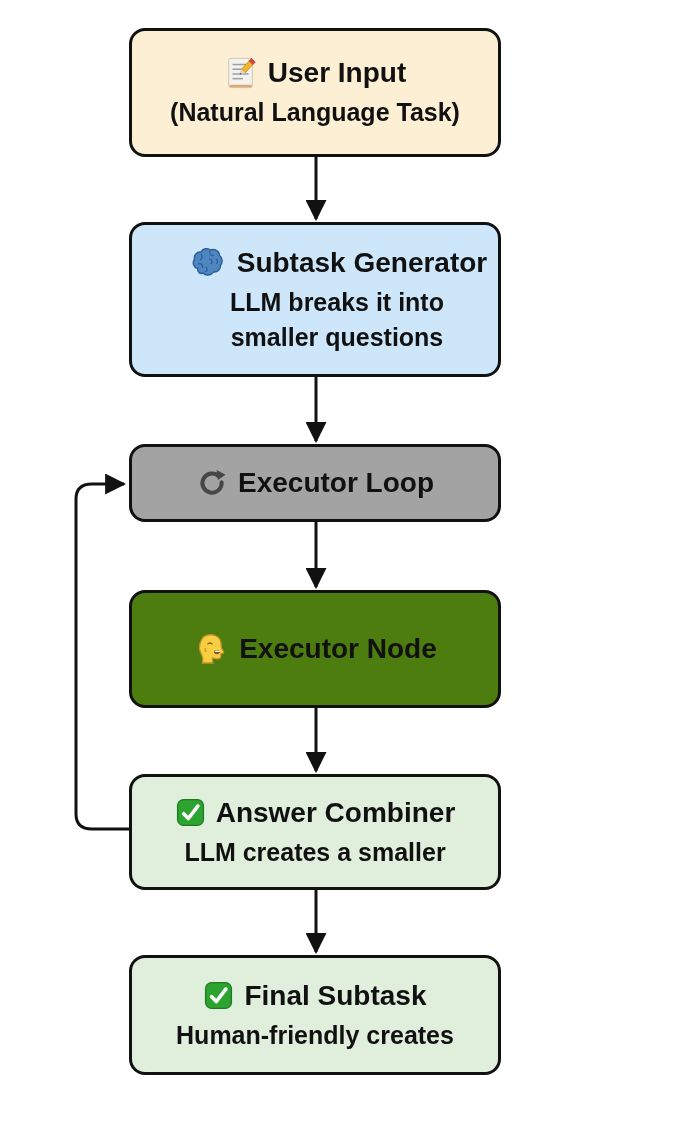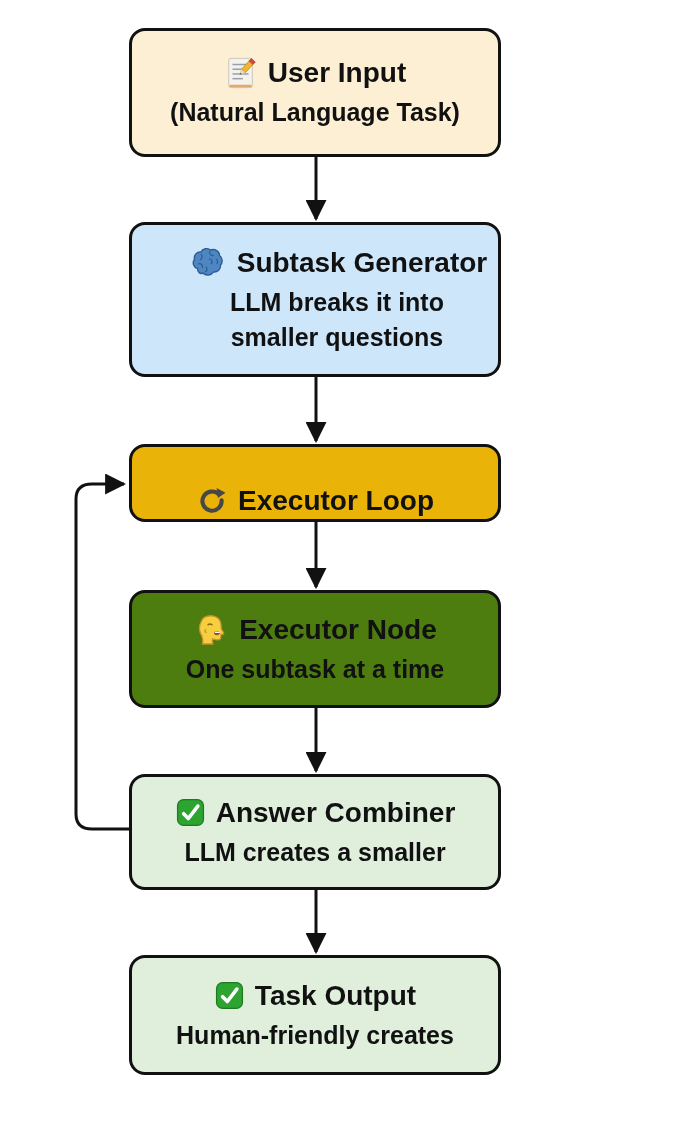--- a/index.html
+++ b/index.html
@@ -92,59 +92,58 @@
         <path d="M20,14 C23,14 24,17 22,19" fill="none" stroke="#2C5E94" stroke-width="1.2"></path>
         <path d="M17,22 C19,24 18,26.5 16,27" fill="none" stroke="#2C5E94" stroke-width="1.2"></path>
         <path d="M27,14 C29,15 29,18 27.5,19" fill="none" stroke="#2C5E94" stroke-width="1.2"></path>
       </svg>
       <span class="node-title">Subtask Generator</span>
     </div>
     <div class="node-sub">LLM breaks it into
 smaller questions</div>
   </div>
 
-  <div class="node n3" style="background-color: #eab308; justify-content: flex-end;">
+  <div class="node n3" style="background-color: #a3a3a3;">
     <div class="title-row">
       <svg class="ico" width="32" height="32" viewBox="0 0 36 36">
         <path d="M25.6,10.4 A10.8,10.8 0 1 0 28.8,17.2" fill="none" stroke="#474747" stroke-width="4.6" stroke-linecap="round"></path>
         <polygon points="23.2,3.4 33.2,8.6 24.6,14.6" fill="#474747"></polygon>
       </svg>
       <span class="node-title">Executor Loop</span>
     </div>
   </div>
 
   <div class="node n4" style="background-color: #4d7c0f;">
     <div class="title-row">
       <svg class="ico" width="36" height="36" viewBox="0 0 36 36">
         <path d="M11,5.5 C17,2 25.5,4 27.5,10 C28.5,13 28,15.5 28.5,17 L30.5,20.5 C31,21.5 30.5,22.3 29.4,22.3 L28,22.3 C28,24 28,25.6 27.5,26.6 C26.8,27.9 25,28.1 23,27.7 L19.5,27.1 C19.2,28.6 19.3,30.2 19.8,32 L9.5,32 C10,29 10,26.5 8.8,24 C6.5,20 5.5,14.5 8,10 C8.8,8.2 9.7,6.5 11,5.5 Z" fill="#F6CE3F" stroke="#C2912E" stroke-width="1.3"></path>
         <path d="M15,12.8 C16.2,11.8 17.8,11.8 19,12.8" fill="none" stroke="#8A6516" stroke-width="1.4" stroke-linecap="round"></path>
         <path d="M13,17.6 C11.4,17.8 11.6,20.6 13.6,20.4" fill="none" stroke="#C2912E" stroke-width="1.2"></path>
         <path d="M21.8,19.8 C23.8,19.2 26.2,19.6 26.8,21 C26,23 22.8,23.4 21.6,21.9 Z" fill="#8A4A1E" stroke="#8A4A1E" stroke-width="0.8"></path>
         <path d="M22.4,20.2 L26.2,20.4" stroke="#FFFFFF" stroke-width="1.4" stroke-linecap="round"></path>
       </svg>
       <span class="node-title">Executor Node</span>
     </div>
-    <div class="node-sub">One subtask at a time</div>
   </div>
 
   <div class="node n5" style="background-color: rgb(223, 239, 220);">
     <div class="title-row">
       <svg class="ico" width="31" height="31" viewBox="0 0 36 36">
         <rect x="3" y="3" width="30" height="30" rx="7" fill="#2EA430" stroke="#1E7A21" stroke-width="1.5"></rect>
         <path d="M10,19.5 L15.5,25 L26.5,10.5" fill="none" stroke="#FFFFFF" stroke-width="4.2" stroke-linecap="round" stroke-linejoin="round"></path>
       </svg>
       <span class="node-title">Answer Combiner</span>
     </div>
     <div class="node-sub">LLM creates a smaller</div>
   </div>
 
   <div class="node n6" style="background-color: rgb(223, 239, 220);">
     <div class="title-row">
       <svg class="ico" width="31" height="31" viewBox="0 0 36 36">
         <rect x="3" y="3" width="30" height="30" rx="7" fill="#2EA430" stroke="#1E7A21" stroke-width="1.5"></rect>
         <path d="M10,19.5 L15.5,25 L26.5,10.5" fill="none" stroke="#FFFFFF" stroke-width="4.2" stroke-linecap="round" stroke-linejoin="round"></path>
       </svg>
-      <span class="node-title">Task Output</span>
+      <span class="node-title">Final Subtask</span>
     </div>
     <div class="node-sub">Human-friendly creates</div>
   </div>
 
 </div>
 
 </body></html>

